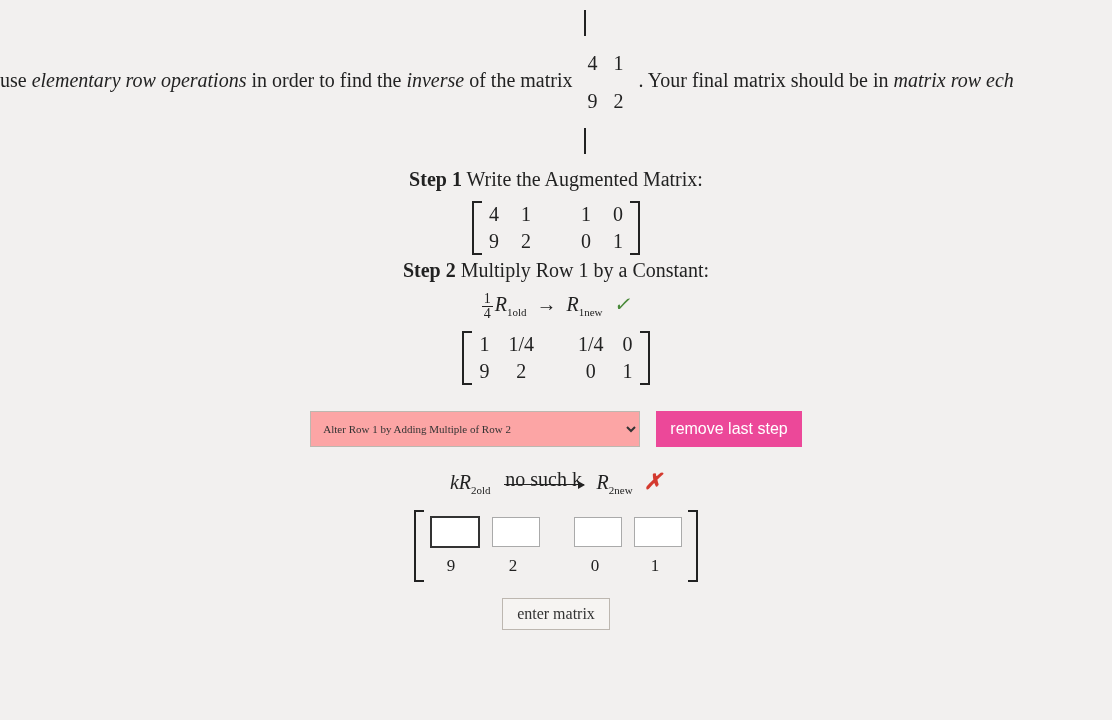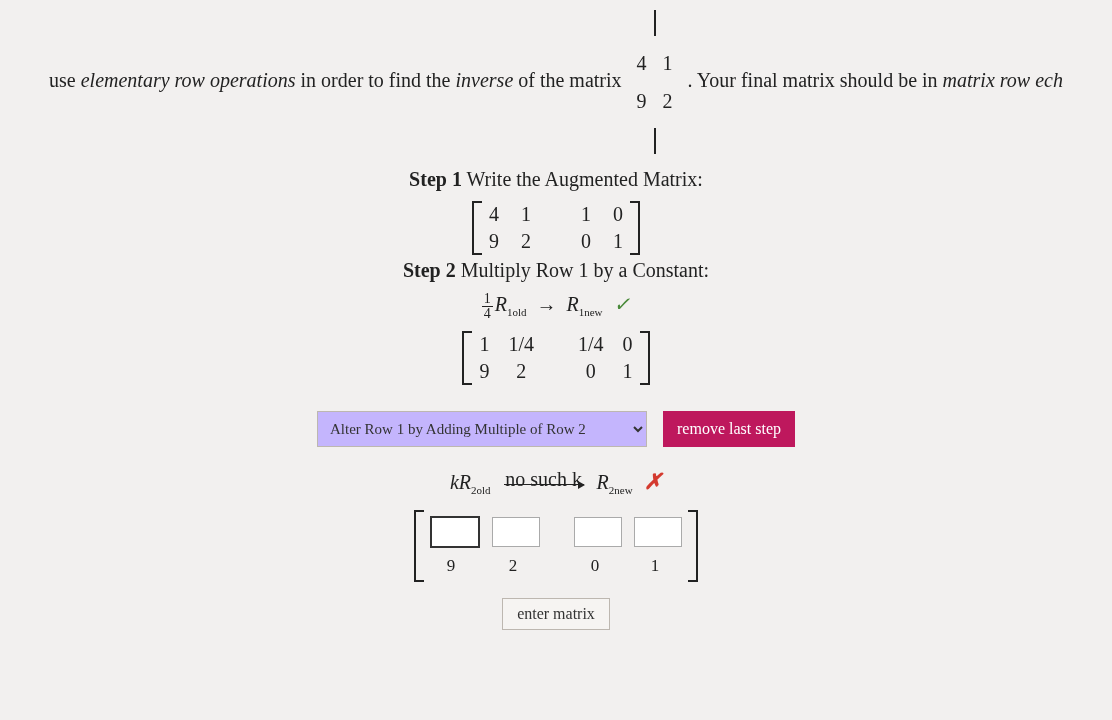--- a/index.html
+++ b/index.html
@@ -1,18 +1,18 @@
 <!DOCTYPE html>
 <html><head>
 <meta charset="utf-8">
 <style>
   html,body{margin:0;padding:0;width:1112px;height:720px;overflow:hidden;
     font-family:Georgia,'Times New Roman',serif;background:#f2f0ef;color:#222;}
   .page{padding:0 0 0 0;}
-  .instructions{font-size:20px;line-height:1.9;padding:4px 0 8px 0;text-align:center;}
+  .instructions{font-size:20px;line-height:1.9;padding:4px 0 8px 0;}
   .instructions .em{font-style:italic;}
   .instructions .smallmat{display:inline-block;vertical-align:middle;margin:0 6px;}
   .bracket{display:inline-flex;align-items:stretch;font-family:inherit;}
   .bracket .bl,.bracket .br{width:8px;border:2px solid #222;}
   .bracket .bl{border-right:none;}
   .bracket .br{border-left:none;}
   .bracket .cells{display:grid;padding:2px 4px;}
   .smallmat .cells{grid-template-columns:repeat(2,auto);column-gap:16px;row-gap:0;
     font-size:20px;}
   .center{ text-align:center; }
@@ -27,24 +27,24 @@
     row-gap:4px;font-size:20px;align-items:center;}
   .augmat .sep{grid-row:1 / span 2;grid-column:3;border-left:1px dashed #555;width:0;}
   .augmat .bl,.augmat .br{border-width:2px;}
   .augmat .cells span{min-width:16px;text-align:center;}
   .opline{font-size:20px;margin-top:10px;font-style:italic;}
   .opline .frac{display:inline-block;vertical-align:middle;text-align:center;
     font-style:normal;font-size:14px;line-height:1;margin-right:2px;}
   .opline .frac .n{border-bottom:1px solid #222;padding:0 2px;}
   .sub{font-size:11px;vertical-align:sub;font-style:normal;}
   .controls{margin-top:22px;display:flex;gap:16px;justify-content:center;align-items:center;}
-  select.dd{width:330px;height:36px;background:#c4b5fd;border:1px solid #bdb7b0;
-    font-family:Georgia,serif;font-size:15px;padding:8px 8px;color:#333;}
-  button.remove{height:36px;background:#be185d;color:#fff;border:none;
-    font-family:Liberation Serif, serif;font-size:16px;padding:0 14px;cursor:pointer;}
+  select.dd{width:330px;height:36px;background:#fca5a5;border:1px solid #bdb7b0;
+    font-family:Georgia,serif;font-size:11px;padding:8px 8px;color:#333;}
+  button.remove{height:36px;background:#ec4899;color:#fff;border:none;
+    font-family:Liberation Sans, sans-serif;font-size:16px;padding:0 14px;cursor:pointer;}
   .opline2{font-size:20px;margin-top:22px;font-style:italic;position:relative;}
   .arrowwrap{display:inline-block;position:relative;margin:0 8px;vertical-align:middle;}
   .arrowwrap .lbl{font-size:20px;font-style:normal;position:absolute;left:0;right:0;
     top:-16px;text-align:center;}
   .arrowwrap .arrow{border-top:1.5px solid #222;width:80px;display:block;position:relative;}
   .arrowwrap .arrow:after{content:"";position:absolute;right:-1px;top:-4px;
     border-left:7px solid #222;border-top:4px solid transparent;
     border-bottom:4px solid transparent;}
   .inmat{display:inline-flex;align-items:stretch;margin-top:14px;}
   .inmat .bl,.inmat .br{border-width:2px;}

